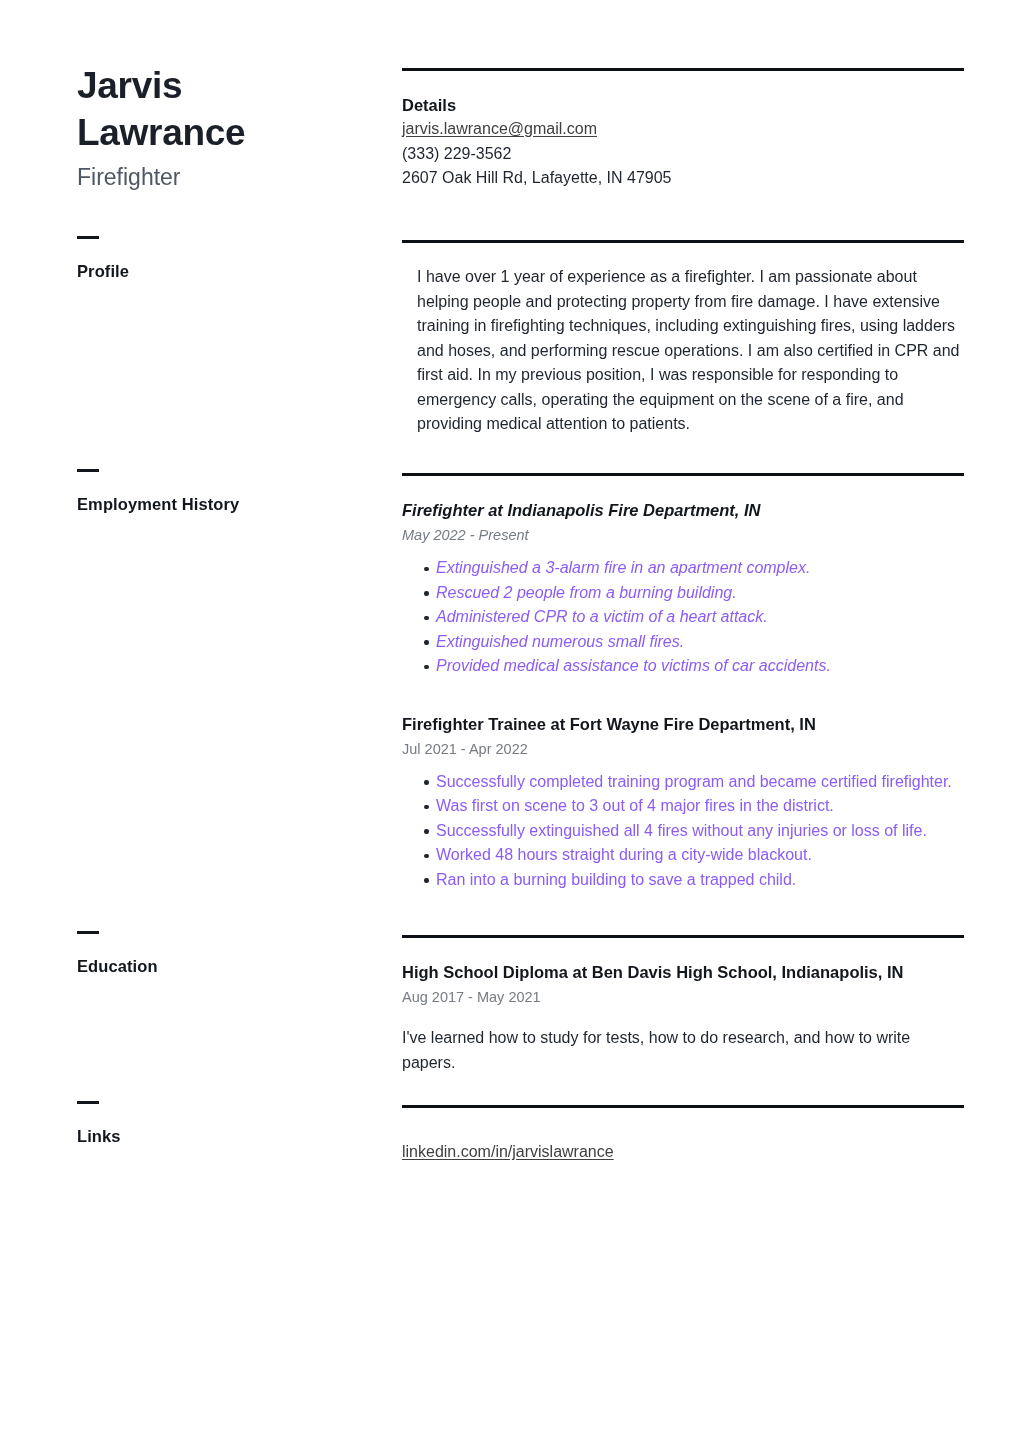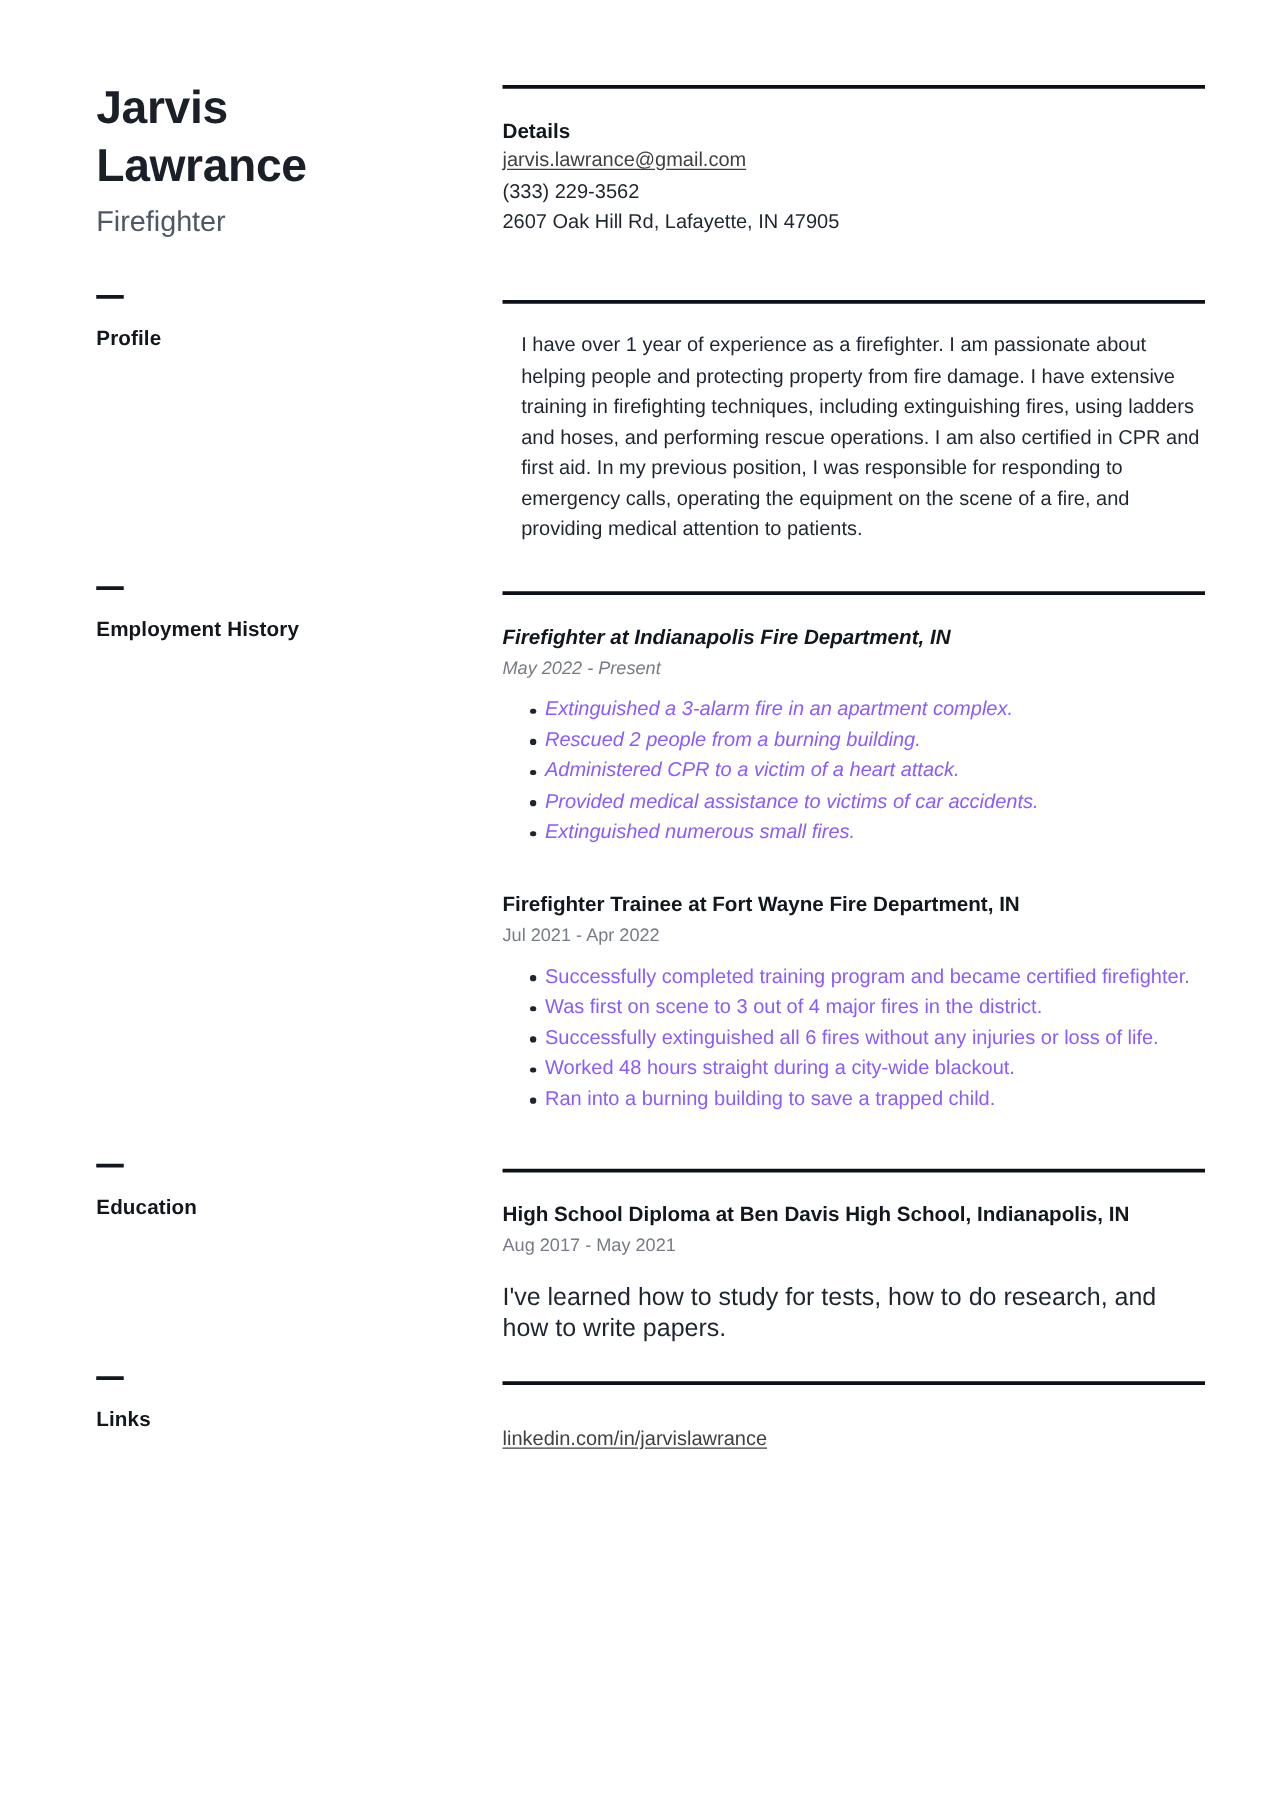--- a/index.html
+++ b/index.html
@@ -141,21 +141,21 @@
     top: 10.5px;
     width: 4.5px;
     height: 4.5px;
     border-radius: 50%;
     background: #1f2530;
   }
   .entry {
     margin-bottom: 0;
   }
   .edu-desc {
-    font-size: 20px;
+    font-size: 16px;
     line-height: 24.5px;
     color: #1f2530;
     margin: 18px 0 0 0;
   }
 </style>
 </head>
 <body>
 
 <div class="page">
 
@@ -195,32 +195,32 @@
     <div class="content-col">
       <div class="rule"></div>
 
       <div class="entry" style="margin-top:23px;font-style:italic;">
         <div class="entry-title">Firefighter at Indianapolis Fire Department, IN</div>
         <div class="entry-date">May 2022 - Present</div>
         <ul class="bullets">
           <li>Extinguished a 3-alarm fire in an apartment complex.</li>
           <li>Rescued 2 people from a burning building.</li>
           <li>Administered CPR to a victim of a heart attack.</li>
+          <li>Extinguished numerous small fires.</li>
           <li>Provided medical assistance to victims of car accidents.</li>
-          <li>Extinguished numerous small fires.</li>
         </ul>
       </div>
 
       <div class="entry" style="margin-top:34px;">
         <div class="entry-title">Firefighter Trainee at Fort Wayne Fire Department, IN</div>
         <div class="entry-date">Jul 2021 - Apr 2022</div>
         <ul class="bullets">
           <li>Successfully completed training program and became certified firefighter.</li>
           <li>Was first on scene to 3 out of 4 major fires in the district.</li>
-          <li>Successfully extinguished all 6 fires without any injuries or loss of life.</li>
+          <li>Successfully extinguished all 4 fires without any injuries or loss of life.</li>
           <li>Worked 48 hours straight during a city-wide blackout.</li>
           <li>Ran into a burning building to save a trapped child.</li>
         </ul>
       </div>
     </div>
   </div>
 
   <div class="section" style="top:935px;">
     <div class="label-col" style="top:-4px;">
       <div class="dash"></div>

